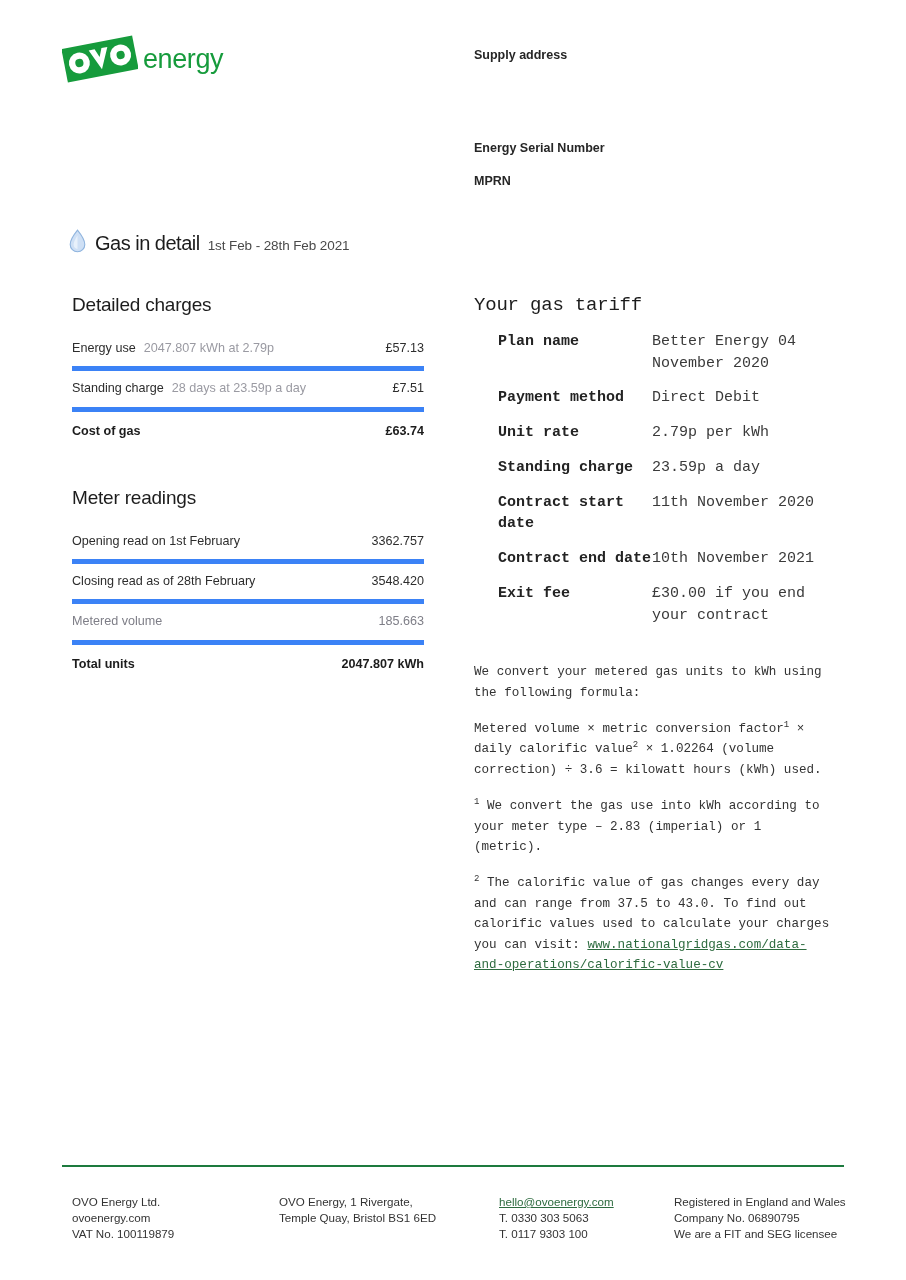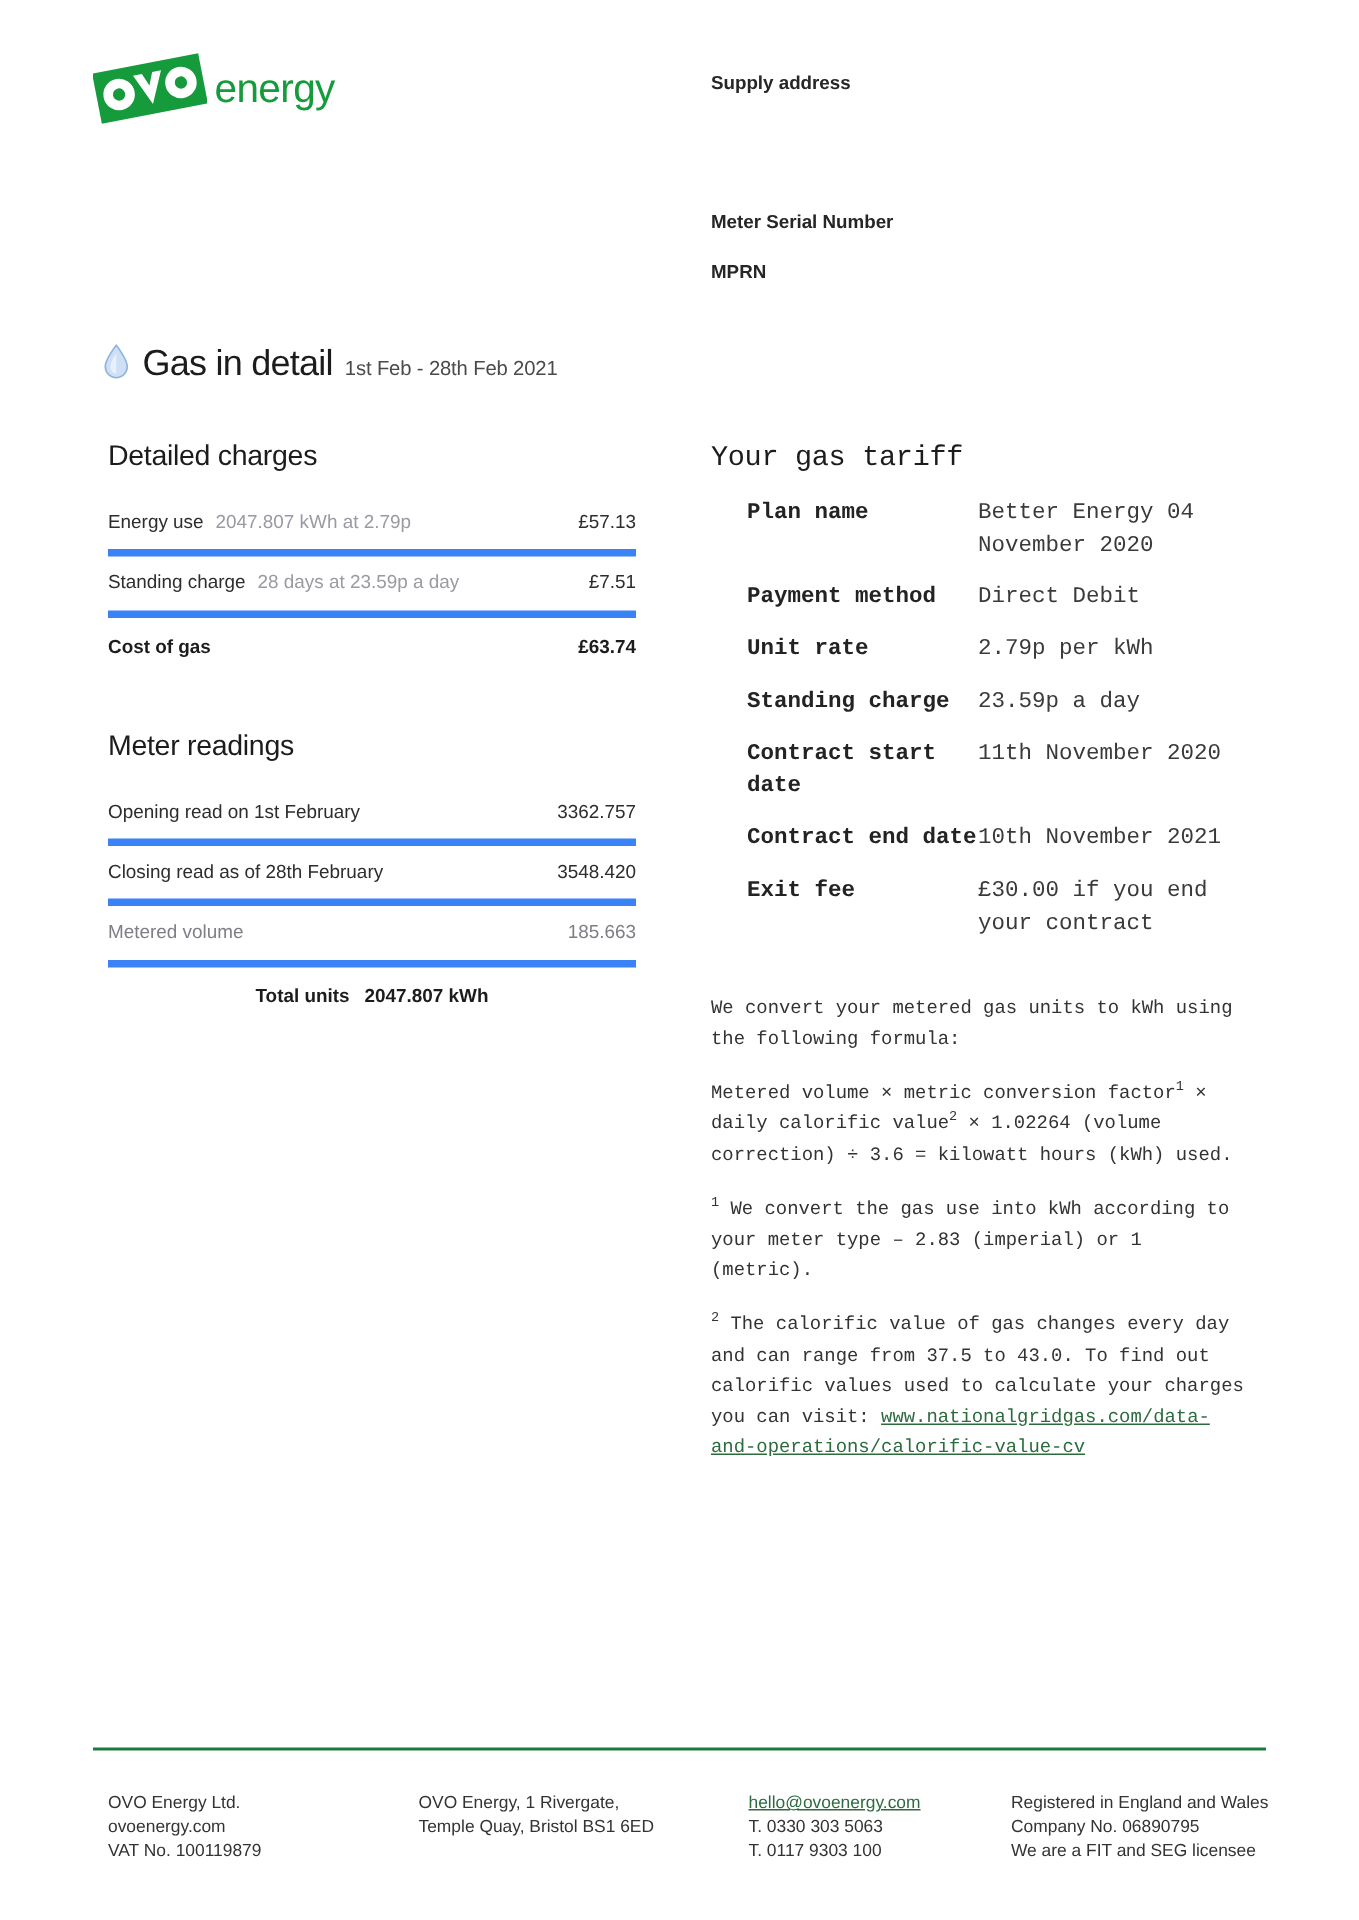--- a/index.html
+++ b/index.html
@@ -91,21 +91,21 @@
   }
   .droplet-icon {
     width: 19px;
     height: 24px;
     margin-right: 8px;
     position: relative;
     top: 3px;
     flex: none;
   }
   .section-title {
-    font-size: 24px;
+    font-size: 20px;
     font-weight: 400;
     color: #1c1c1c;
     letter-spacing: -0.5px;
     line-height: 1;
   }
   .section-daterange {
     font-size: 13.5px;
     color: #4a4a4a;
     margin-left: 8px;
     letter-spacing: -0.1px;
@@ -144,21 +144,20 @@
     align-items: baseline;
     justify-content: space-between;
     border-bottom: 5px solid #3b82f6;
     padding: 9px 0 10px 0;
     font-size: 12.6px;
     line-height: 1.3;
   }
   .trow.last {
     border-bottom: none;
     padding-top: 11px;
-    justify-content: center;
   }
   .trow .lbl {
     color: #2d2d2d;
     white-space: nowrap;
   }
   .trow .sub {
     color: #9a9aa2;
     margin-left: 8px;
     flex: 1 1 auto;
   }
@@ -283,21 +282,21 @@
       </svg>
       <span class="logo-word">energy</span>
     </div>
 
     <div class="supply-block">
       <div class="supply-label">Supply address</div>
       <div class="supply-value"></div>
     </div>
 
     <div class="msn-block">
-      <div class="supply-label">Meter Serial Number</div>
+      <div class="supply-label">Energy Serial Number</div>
       <div class="supply-value"></div>
     </div>
 
     <div class="mprn-block">
       <div class="supply-label">MPRN</div>
       <div class="supply-value"></div>
     </div>
   </div>
 
   <div class="section-title-row">

